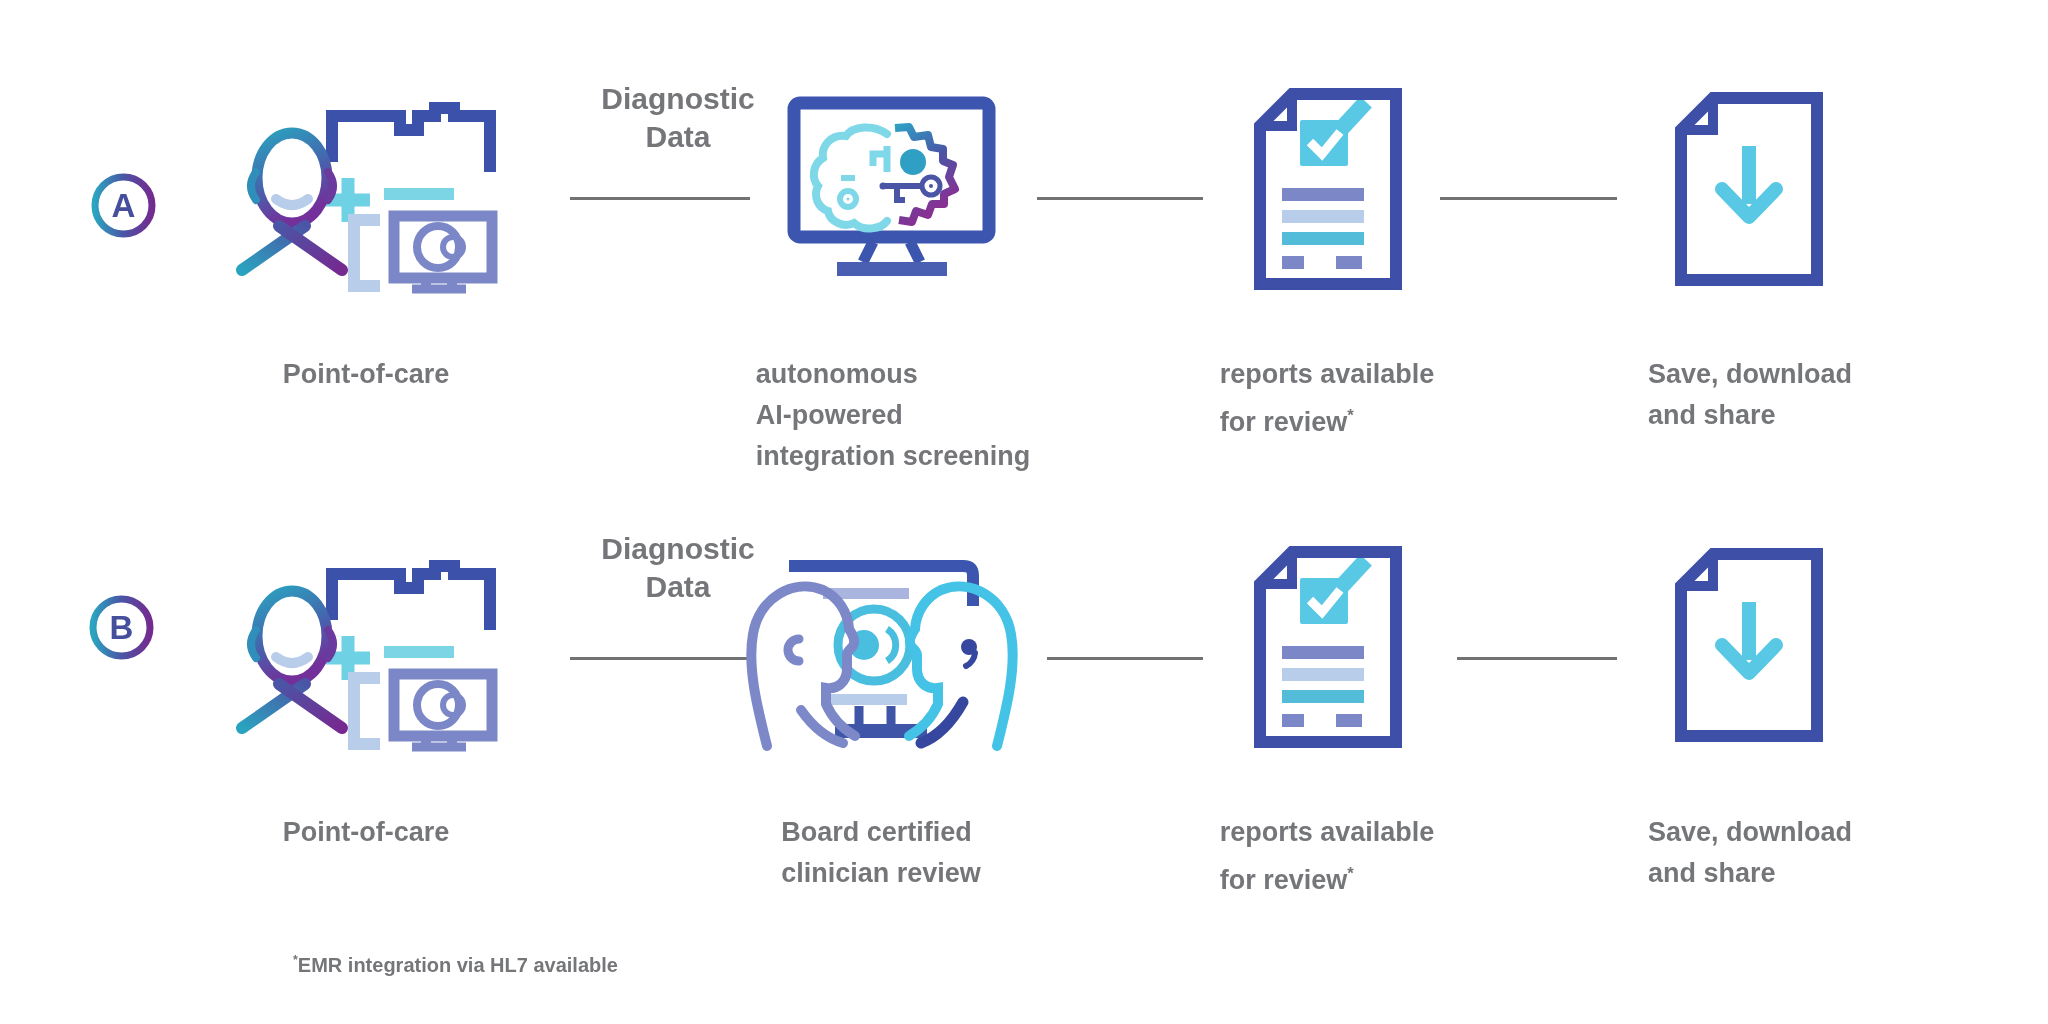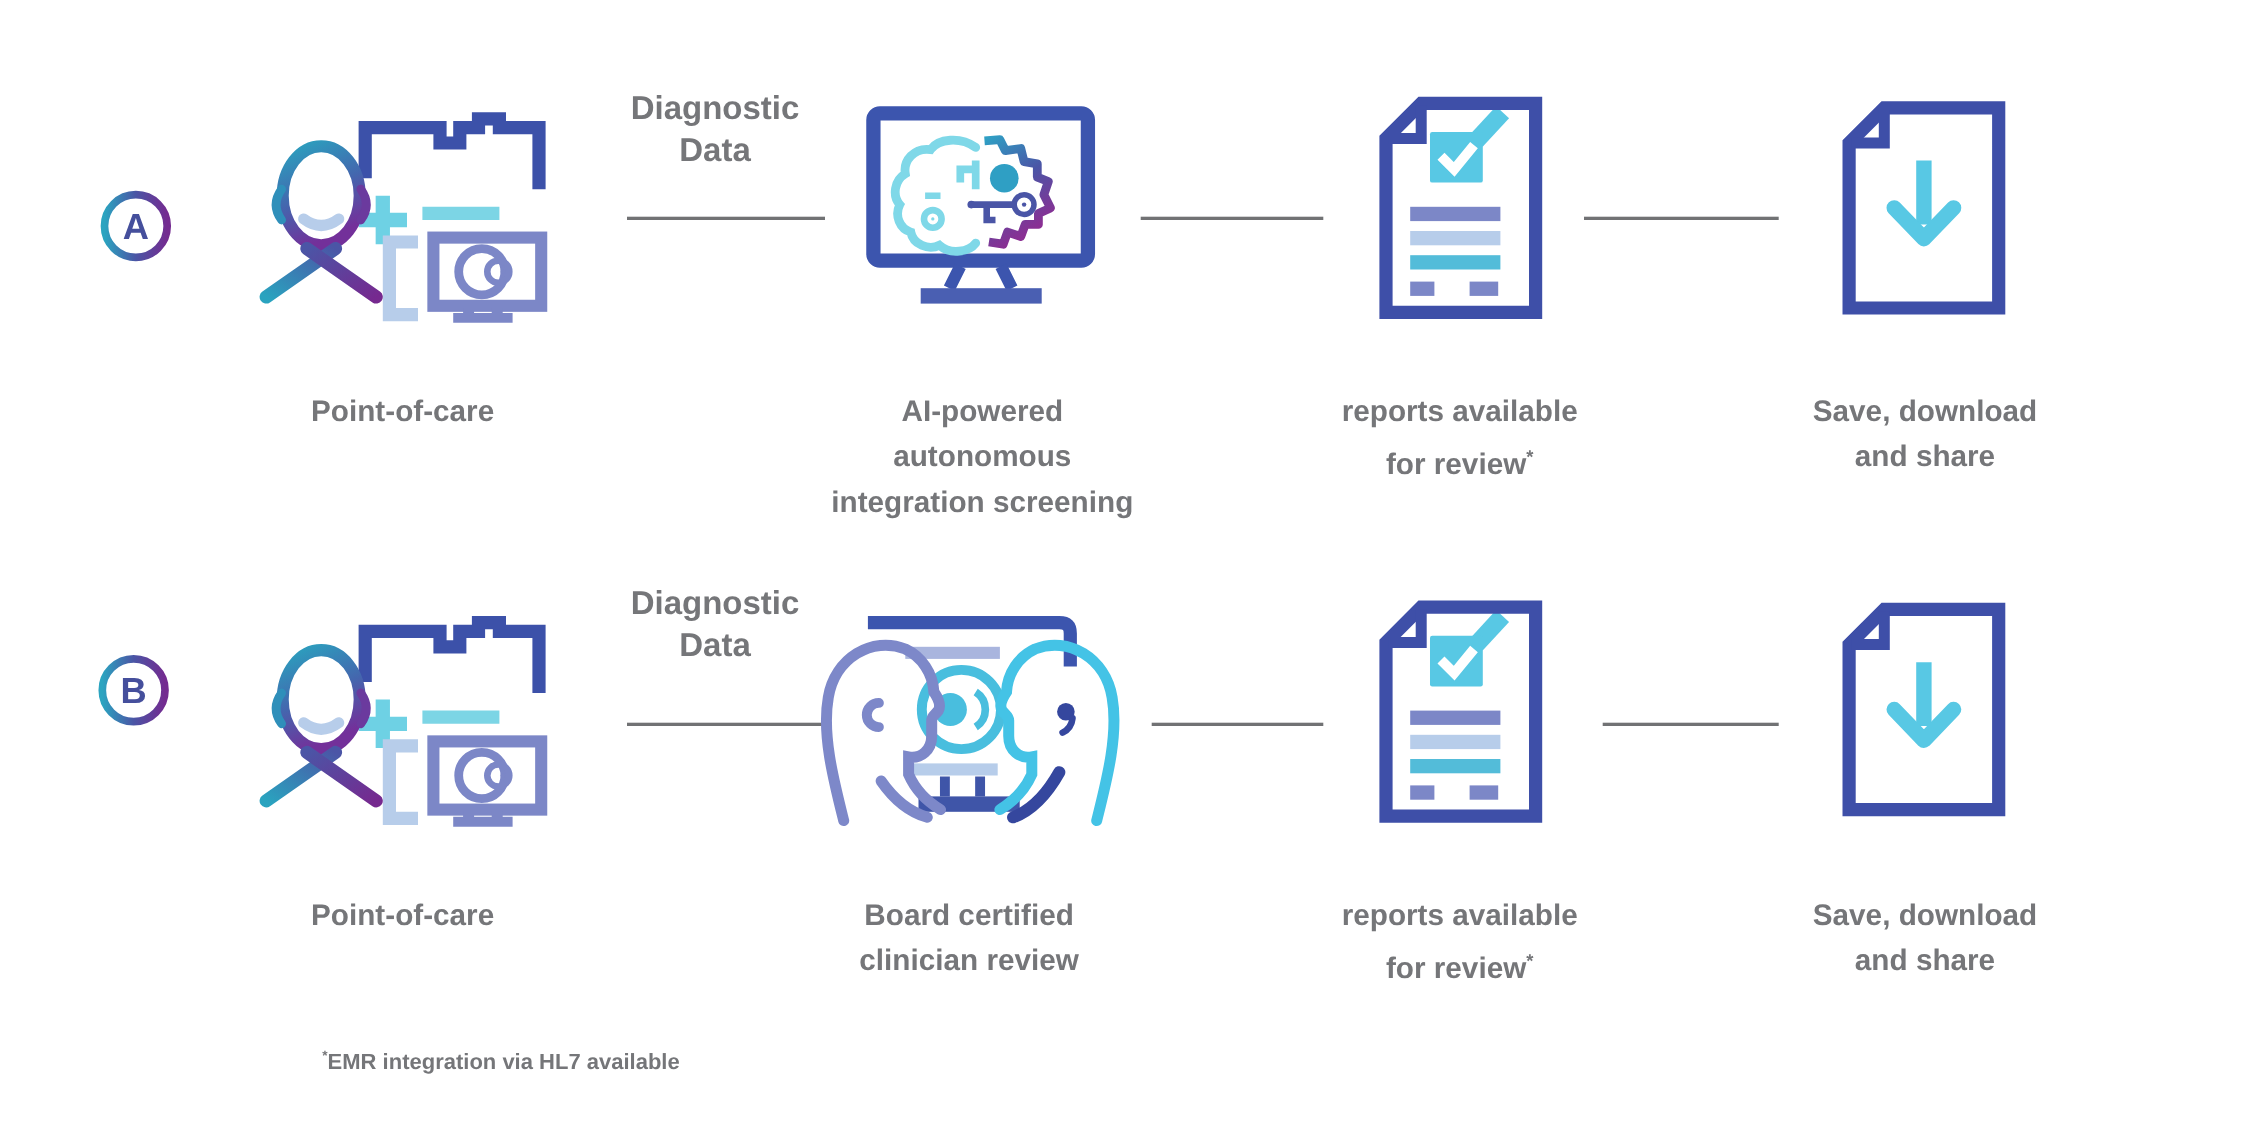--- a/index.html
+++ b/index.html
@@ -6,26 +6,26 @@
   html, body { margin: 0; padding: 0; background: #ffffff; }
   .canvas {
     position: relative; width: 2048px; height: 1024px;
     background: #ffffff; overflow: hidden;
     font-family: "Liberation Sans", sans-serif;
   }
   .abs { position: absolute; }
   .label {
     position: absolute; transform: translateX(-50%);
     font-weight: 700; color: #757679; font-size: 27px; line-height: 41px;
-    text-align: center; white-space: nowrap;
+    text-align: left; white-space: nowrap;
   }
   .flow-label {
     position: absolute; transform: translateX(-50%);
     font-weight: 700; color: #757679; font-size: 30px; line-height: 38px;
-    text-align: center; white-space: nowrap;
+    text-align: center; white-space: nowrap; margin-left: 28px;
   }
   .connector { position: absolute; height: 3px; background: #717274; }
   .badge { position: absolute; width: 69px; height: 69px; }
   .badge svg { position: absolute; left: 0; top: 0; }
   .badge span {
     position: absolute; left: 0; top: 0; width: 69px; height: 69px;
     display: flex; align-items: center; justify-content: center;
     font-weight: 700; font-size: 33px; color: #454f9c;
   }
   .footnote {
@@ -138,22 +138,22 @@
     <path d="M 46 8 H 150 V 190 H 14 V 40 Z" fill="none" stroke="#3e4fa8" stroke-width="12"></path>
     <path d="M 46 10 V 40 H 16" fill="none" stroke="#3e4fa8" stroke-width="10"></path>
     <path d="M 82 56 V 114" stroke="#58c8e4" stroke-width="14" fill="none"></path>
     <path d="M 55 99 L 82 127 L 109 99" fill="none" stroke="#58c8e4" stroke-width="14" stroke-linecap="round" stroke-linejoin="round"></path>
   </svg>
 
   <div class="label" style="left:366px;top:354px">
     <div>Point-of-care</div>
   </div>
   <div class="label" style="left:893px;top:354px">
+    <div>autonomous</div>
     <div>AI-powered</div>
-    <div>autonomous</div>
     <div>integration screening</div>
   </div>
   <div class="label" style="left:1327px;top:354px">
     <div>reports available</div>
     <div><span>for review</span><sup>*</sup></div>
   </div>
   <div class="label" style="left:1750px;top:354px">
     <div>Save, download</div>
     <div>and share</div>
   </div>

